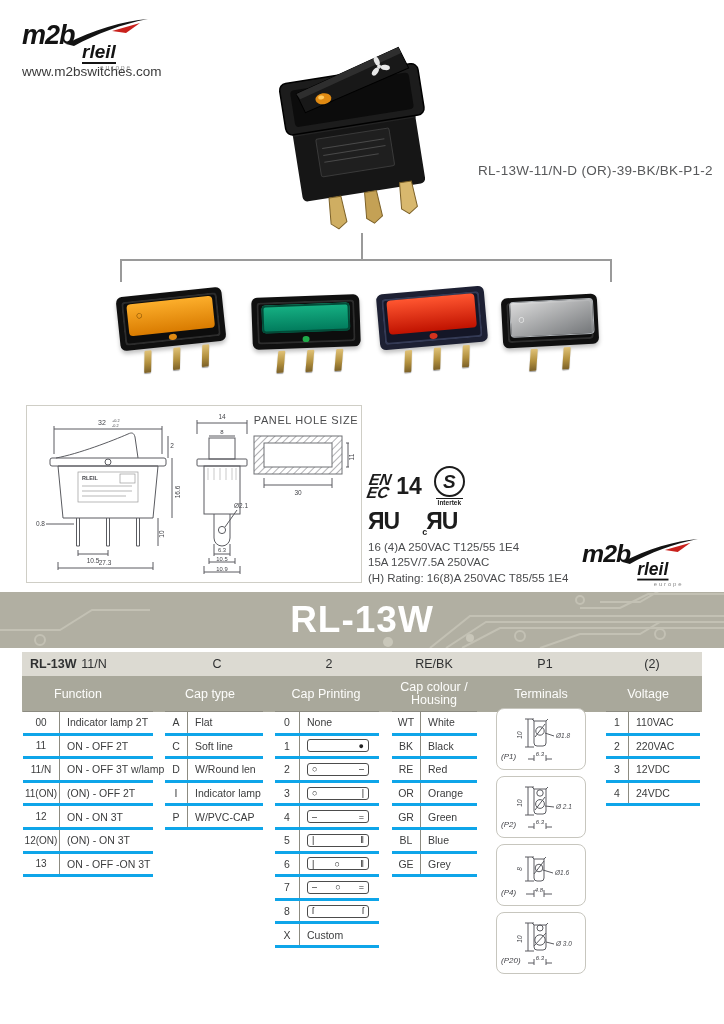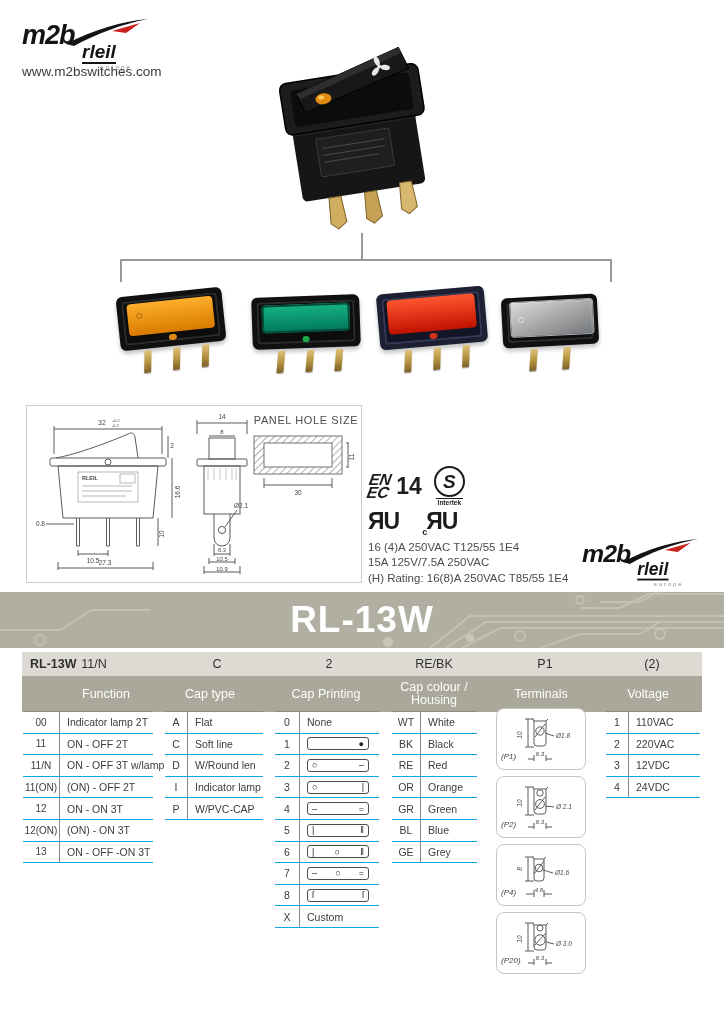--- a/index.html
+++ b/index.html
@@ -54,21 +54,21 @@
   
   .code-row{position:absolute;left:22px;top:652px;width:680px;height:24px;background:#dcdad2;}
   .code-row span{position:absolute;top:0;height:24px;line-height:24px;font-size:12.5px;color:#2f3031;}
   .code-row .c-center{transform:translateX(-50%);}
   .code-bold{font-weight:700;}
   .hdr-row{position:absolute;left:22px;top:676px;width:680px;height:36px;background:#a9a89b;}
   .hdr{position:absolute;top:0;height:36px;width:110px;display:flex;align-items:center;justify-content:center;
        text-align:center;font-size:12.5px;color:#fdfdfb;line-height:13px;transform:translateX(-50%);}
   
   .spec{position:absolute;border-top:1px solid #8c8b81;font-size:10.5px;color:#3b3c3d;}
-  .spec-row{display:flex;align-items:center;height:20.6px;border-bottom:1px solid #0ea5e9;}
+  .spec-row{display:flex;align-items:center;height:20.6px;border-bottom:3px solid #0ea5e9;}
   .spec-code{flex:0 0 auto;text-align:center;border-right:1px solid #8c8b81;height:100%;
              display:flex;align-items:center;justify-content:center;}
   .spec-text{padding-left:7px;white-space:nowrap;}
   .spec-text:empty{display:none;}
   .t-function{left:23px;top:711px;width:130px;}  .t-function .spec-code{width:36px;font-size:10px;}
   .t-captype{left:165px;top:711px;width:98px;}   .t-captype .spec-code{width:22px;}
   .t-print{left:275px;top:711px;width:104px;}    .t-print .spec-code{width:24px;}
   .t-colour{left:392px;top:711px;width:85px;}    .t-colour .spec-code{width:28px;}
   .t-volt{left:606px;top:711px;width:94px;}      .t-volt .spec-code{width:22px;}
   .pr-box{margin-left:7px;width:62px;height:13px;border:1.2px solid #4c4c4c;border-radius:3px;
@@ -120,20 +120,21 @@
         <ellipse cx="64" cy="71.5" rx="3" ry="2" fill="#ffc95e"></ellipse>
         <g>
           <path d="M56,172 l12,0 2,26 -9,6 -7,-6 z" fill="#cfae62" stroke="#7c6128" stroke-width="1"></path>
           <path d="M92,172 l12,0 2,26 -9,6 -7,-6 z" fill="#c4a155" stroke="#7c6128" stroke-width="1"></path>
           <path d="M128,168 l12,0 2,26 -9,6 -7,-6 z" fill="#d8b86e" stroke="#7c6128" stroke-width="1"></path>
         </g>
       </g>
     </svg>
   </div>
 
+  <span class="partnum">RL-13W-11/N-D (OR)-39-BK/BK-P1-2</span>
 
   <div class="bracket" style="left:361px;top:233px;width:1.5px;height:27px;"></div>
   <div class="bracket" style="left:120px;top:259px;width:491px;height:1.5px;"></div>
   <div class="bracket" style="left:120px;top:259px;width:1.5px;height:23px;"></div>
   <div class="bracket" style="left:610px;top:259px;width:1.5px;height:23px;"></div>
 
   <div class="variant" style="left:118px;top:292px;transform:rotate(-6deg);">
     <div class="sw-house" style="width:106px;height:54px;background:#101010;">
       <div class="sw-bezel"></div>
       <div class="sw-cap" style="left:10px;top:8px;width:86px;height:32px;background:linear-gradient(180deg,#ffb javascript125 0%,#fca país01f 0%,#fcae2b 0%,#f59a10 60%,#d97b00 100%);background:linear-gradient(180deg,#fcae2b,#d97b00);"></div>
@@ -352,21 +353,21 @@
     <span class="code-bold" style="left:8px;">RL-13W</span>
     <span class="c-center" style="left:72px;">11/N</span>
     <span class="c-center" style="left:195px;">C</span>
     <span class="c-center" style="left:307px;">2</span>
     <span class="c-center" style="left:412px;">RE/BK</span>
     <span class="c-center" style="left:523px;">P1</span>
     <span class="c-center" style="left:630px;">(2)</span>
   </div>
 
   <div class="hdr-row">
-    <div class="hdr" style="left:84px;">Function</div>
+    <div class="hdr" style="left:56px;">Function</div>
     <div class="hdr" style="left:188px;">Cap type</div>
     <div class="hdr" style="left:412px;width:90px;">Cap colour / Housing</div>
     <div class="hdr" style="left:304px;">Cap Printing</div>
     <div class="hdr" style="left:519px;">Terminals</div>
     <div class="hdr" style="left:626px;">Voltage</div>
   </div>
 
   <div class="spec t-function">
 
       <div class="spec-row">

